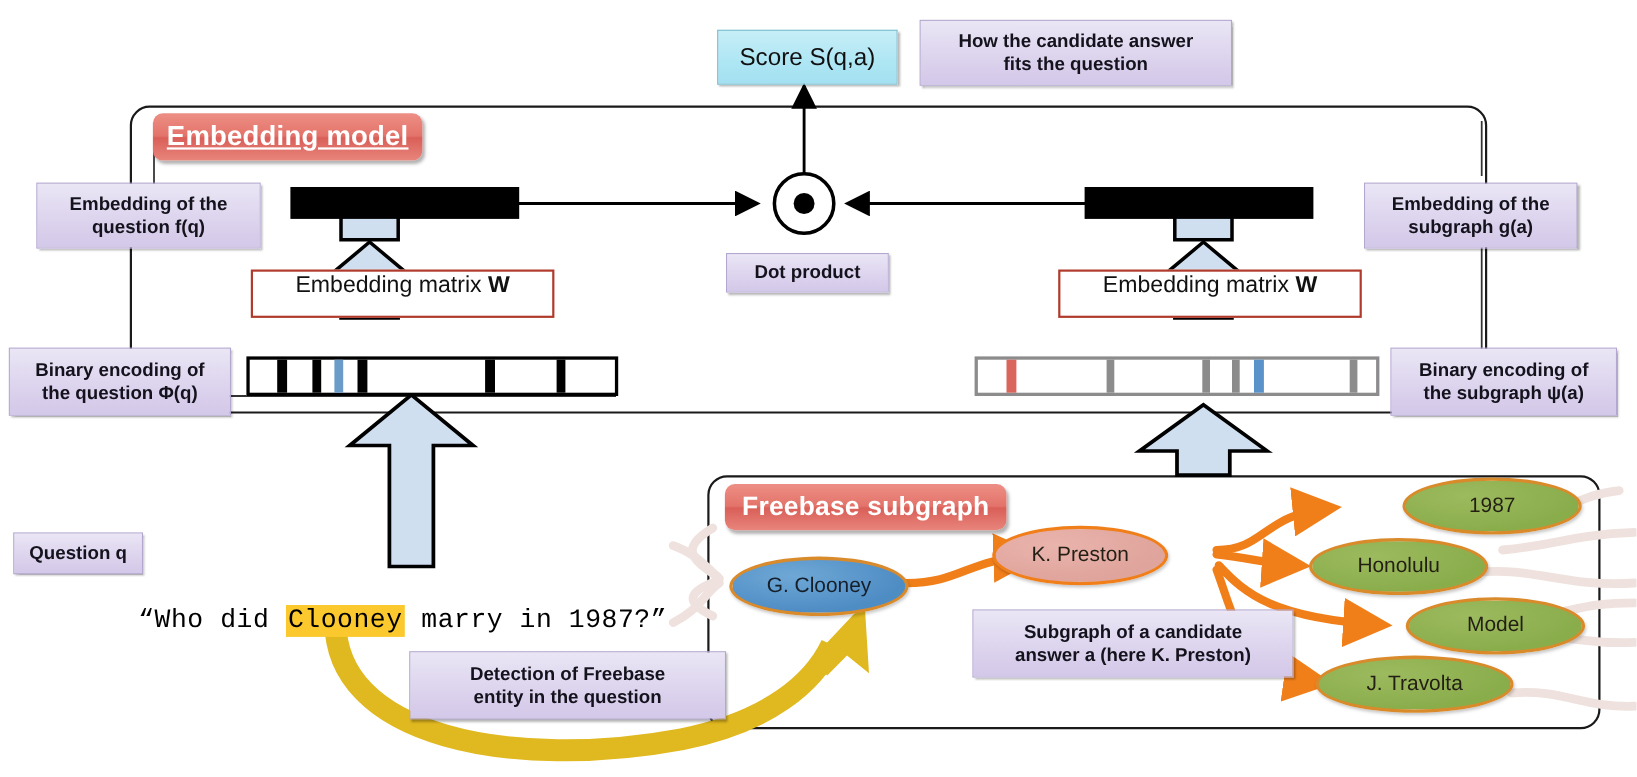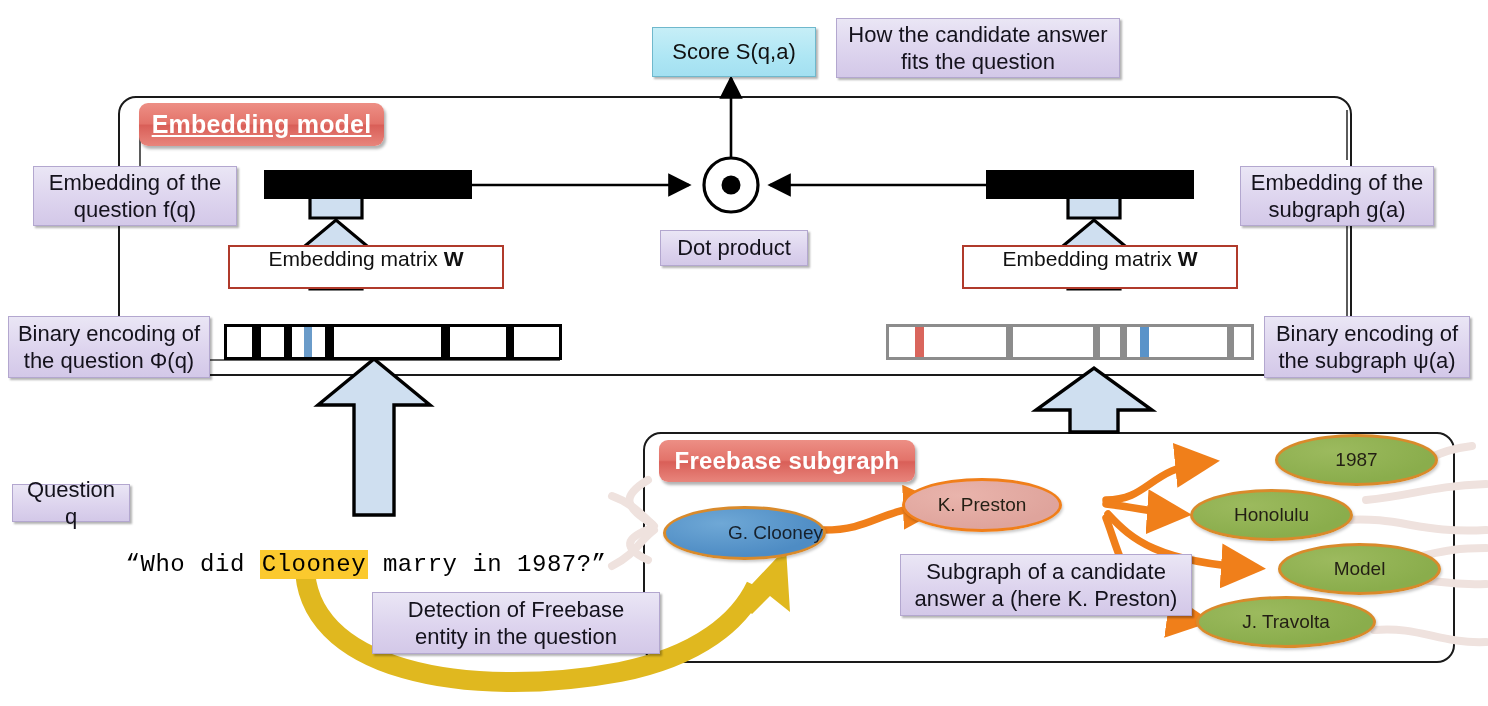--- a/index.html
+++ b/index.html
@@ -10,28 +10,29 @@
     font-family:"Liberation Sans", sans-serif;
     overflow:hidden;
   }
 
   
   .callout{
     position:absolute;
     background:linear-gradient(180deg,#eae6f5 0%, #ddd4ee 55%, #d3c8e8 100%);
     border:1px solid #b3a7cf;
     color:#14121c;
-    font-size:22px;
+    font-size:17px;
     line-height:1.25;
     text-align:center;
     display:flex;align-items:center;justify-content:center;
     box-shadow:2px 2px 2px rgba(0,0,0,.30);
     padding:3px 6px;
     box-sizing:border-box;
     z-index:6;
+    font-weight:bold;
   }
 
   
   .scorebox{
     position:absolute;
     background:linear-gradient(180deg,#c6eef7 0%, #aee6f4 60%, #a3e0f1 100%);
     border:1px solid #6fb8cc;
     color:#111;
     font-size:22px;
     display:flex;align-items:center;justify-content:center;
@@ -96,21 +97,21 @@
   
   .node{
     position:absolute;
     border-radius:50%;
     display:flex;align-items:center;justify-content:center;
     font-size:19px;color:#231f14;
     z-index:5;
     box-shadow:1px 2px 3px rgba(0,0,0,.22);
     box-sizing:border-box;
   }
-  .node.blue{background:radial-gradient(ellipse at 35% 30%, #6fa8d6 0%, #4e8cc4 70%);border:3px solid #d98a2b;color:#16202b;justify-content:flex-end;}
+  .node.blue{background:radial-gradient(ellipse at 35% 30%, #6fa8d6 0%, #4e8cc4 70%);border:3px solid #d98a2b;color:#16202b;}
   .node.pink{background:radial-gradient(ellipse at 35% 30%, #e9b4ac 0%, #dfa49c 70%);border:3px solid #f07f1a;}
   .node.green{background:radial-gradient(ellipse at 35% 30%, #9cba5e 0%, #8aad4c 70%);border:3px solid #d98a2b;}
 
   svg.overlay{position:absolute;left:0;top:0;width:1488px;height:706px;z-index:4;pointer-events:none;}
   svg.overlay.under{z-index:2;}
 </style>
 </head>
 <body>
 
 <div id="stage">
@@ -196,21 +197,21 @@
 the question Φ(q)</div>
 
   <div class="callout" style="left:1264px;top:316px;width:206px;height:62px;white-space:pre-line;">Binary encoding of
 the subgraph ψ(a)</div>
 
   <div class="callout" style="left:12px;top:484px;width:118px;height:38px;">Question q</div>
 
   <div class="callout" style="left:372px;top:592px;width:288px;height:62px;white-space:pre-line;">Detection of Freebase
 entity in the question</div>
 
-  <div class="callout" style="left:884px;top:554px;width:292px;height:62px;white-space:pre-line;margin-left:16px;">Subgraph of a candidate
+  <div class="callout" style="left:884px;top:554px;width:292px;height:62px;white-space:pre-line;">Subgraph of a candidate
 answer a (here K. Preston)</div>
 
   <div class="wbox" style="left:228px;top:245px;width:272px;height:40px;">
     <span>Embedding matrix&nbsp;<b>W</b></span>
   </div>
   <div class="wbox" style="left:962px;top:245px;width:272px;height:40px;">
     <span>Embedding matrix&nbsp;<b>W</b></span>
   </div>
 
   <div class="binstrip" style="left:224px;top:324px;width:338px;height:36px;background:#fff;border:3px solid #000;">

